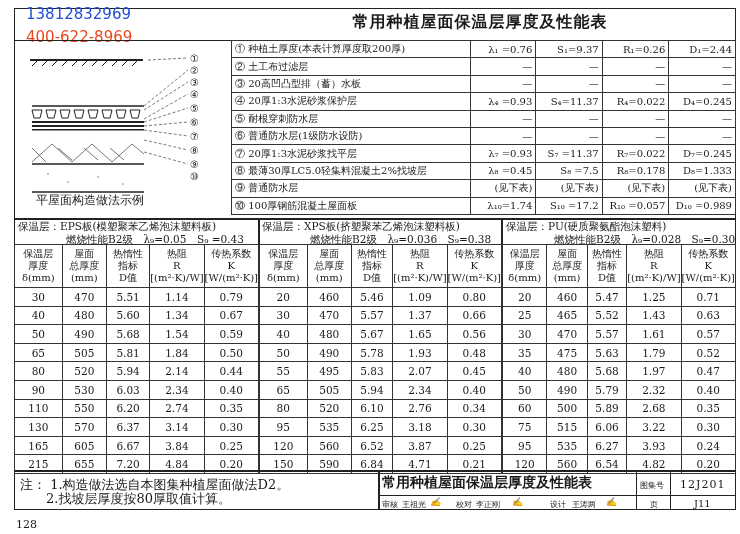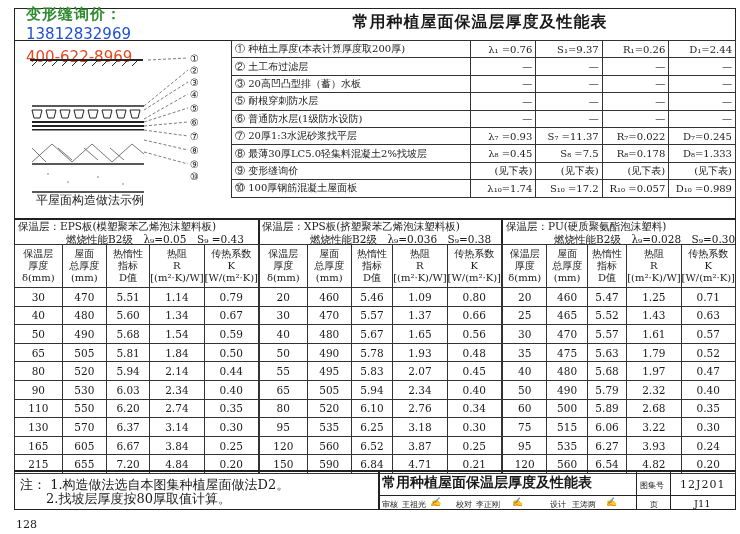--- a/index.html
+++ b/index.html
@@ -46,21 +46,20 @@
               font-size:14px; font-weight:bold; }
   .tb-small { position:absolute; font-size:8px; }
   .page-no { position:absolute; left:16px; top:518px; font-size:11px; }
 </style>
 </head>
 <body>
 
 <div class="frame"></div>
 
 <div class="contact">
-  <div class="l1">变形缝询价：</div>
   <div class="l2">13812832969</div>
   <div class="l3">400-622-8969</div>
 </div>
 <div class="hline" style="left:14px;top:40px;width:217px;height:1px;"></div>
 
 <svg class="diagram" viewBox="0 0 200 150" width="200" height="150">
 
   <line x1="2" y1="8" x2="115" y2="8" stroke="#222" stroke-width="2"></line>
   <g stroke="#222" stroke-width="1">
     <line x1="4" y1="14" x2="10" y2="8"></line>
@@ -149,20 +148,27 @@
         <td class="v">—</td>
       </tr>
     <tr>
         <td class="name"><span>③</span> <span>20高凹凸型排（蓄）水板</span></td>
         <td class="v">—</td>
         <td class="v">—</td>
         <td class="v">—</td>
         <td class="v">—</td>
       </tr>
     <tr>
+        <td class="name"><span>④</span> <span>20厚1:3水泥砂浆保护层</span></td>
+        <td class="v">λ₄ =0.93</td>
+        <td class="v">S₄=11.37</td>
+        <td class="v">R₄=0.022</td>
+        <td class="v">D₄=0.245</td>
+      </tr>
+    <tr>
         <td class="name"><span>⑤</span> <span>耐根穿刺防水层</span></td>
         <td class="v">—</td>
         <td class="v">—</td>
         <td class="v">—</td>
         <td class="v">—</td>
       </tr>
     <tr>
         <td class="name"><span>⑥</span> <span>普通防水层(1级防水设防)</span></td>
         <td class="v">—</td>
         <td class="v">—</td>
@@ -177,21 +183,21 @@
         <td class="v">D₇=0.245</td>
       </tr>
     <tr>
         <td class="name"><span>⑧</span> <span>最薄30厚LC5.0轻集料混凝土2%找坡层</span></td>
         <td class="v">λ₈ =0.45</td>
         <td class="v">S₈ =7.5</td>
         <td class="v">R₈=0.178</td>
         <td class="v">D₈=1.333</td>
       </tr>
     <tr>
-        <td class="name"><span>⑨</span> <span>变形缝询价</span></td>
+        <td class="name"><span>⑨</span> <span>普通防水层</span></td>
         <td class="v">(见下表)</td>
         <td class="v">(见下表)</td>
         <td class="v">(见下表)</td>
         <td class="v">(见下表)</td>
       </tr>
     <tr>
         <td class="name"><span>⑩</span> <span>100厚钢筋混凝土屋面板</span></td>
         <td class="v">λ₁₀=1.74</td>
         <td class="v">S₁₀ =17.2</td>
         <td class="v">R₁₀ =0.057</td>

